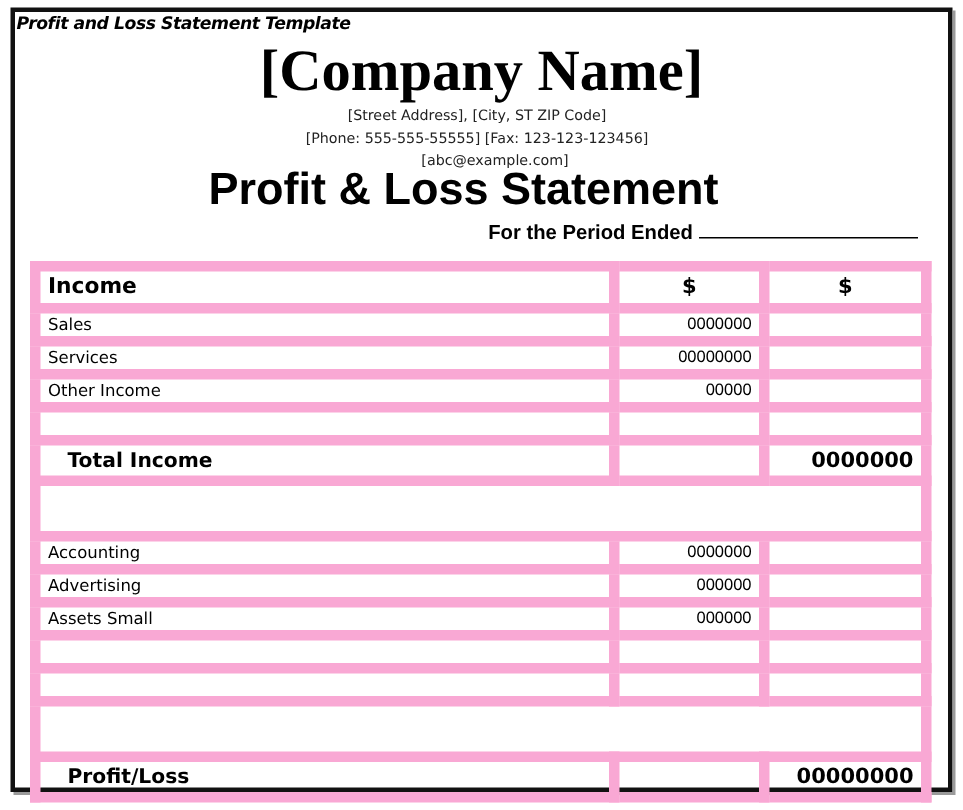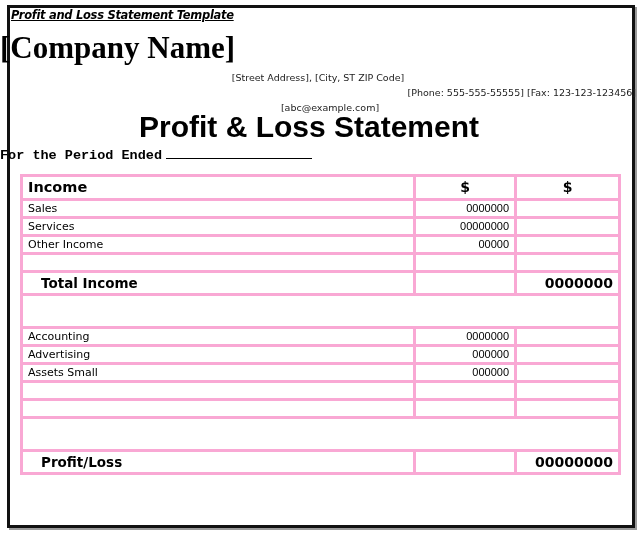--- a/index.html
+++ b/index.html
@@ -3,65 +3,65 @@
 <meta charset="utf-8">
 <style>
   html, body { margin: 0; padding: 0; background: #ffffff; }
   body { width: 642px; height: 540px; position: relative; overflow: hidden; font-family: "Liberation Sans", sans-serif; color: #000; }
   .frame {
     position: absolute; left: 7px; top: 5px; width: 622px; height: 517px;
     border: 3px solid #111; box-shadow: 2px 2px 0 #9a9a9a;
   }
   .tpl-title {
     position: absolute; left: 11px; top: 8px; font-size: 11.5px; font-weight: bold; font-style: italic;
-    font-family: "DejaVu Sans", sans-serif; letter-spacing: -0.3px; text-decoration: underline;
+    font-family: "DejaVu Sans", sans-serif; letter-spacing: -0.3px;
   }
   .company {
-    position: absolute; left: 0; width: 642px; top: 30px; 
-    font-family: "Liberation Serif", serif; font-weight: bold; font-size: 31px; line-height: 36px;
+    position: absolute; left: 0; width: 642px; top: 30px; text-align: center;
+    font-family: "Liberation Serif", serif; font-weight: bold; font-size: 39px; line-height: 36px;
   }
   .addr {
     position: absolute; left: 0; width: 636px; text-align: center; font-size: 9.5px; line-height: 12px;
     font-family: "DejaVu Sans", sans-serif; color: #222;
   }
   .stmt {
     position: absolute; left: 0; width: 618px; top: 110px; text-align: center;
     font-family: Liberation Sans, sans-serif; font-weight: bold; font-size: 30px; line-height: 34px;
   }
   .period {
-    position: absolute; left: 0; width: 612px; top: 145px; text-align: left;
-    font-size: 13.5px; font-weight: bold; font-family: Liberation Mono, monospace;
+    position: absolute; left: 0; width: 612px; top: 145px; text-align: right;
+    font-size: 13.5px; font-weight: bold; font-family: Liberation Sans, sans-serif;
   }
   .period .line { display: inline-block; width: 146px; border-bottom: 1.5px solid #000; height: 13px; vertical-align: baseline; margin-left: 4px; }
   table.pl {
     position: absolute; left: 20px; top: 174px; width: 601px; border-collapse: collapse;
     font-family: "DejaVu Sans", sans-serif;
   }
-  table.pl td { border: 3px solid #f9a8d4; padding: 0 5px; font-size: 11px; height: 15px; line-height: 15px; white-space: nowrap; }
+  table.pl td { border: 7px solid #f9a8d4; padding: 0 5px; font-size: 11px; height: 15px; line-height: 15px; white-space: nowrap; }
   table.pl col.c1 { width: 400px; }
   table.pl col.c2 { width: 102px; }
   table.pl col.c3 { width: 99px; }
   td.num { text-align: right; font-family: "Liberation Sans", sans-serif; font-size: 11.5px; }
   tr.head td { height: 21px; font-size: 14.5px; font-weight: bold; }
   tr.head td.cur { text-align: center; font-size: 14px; }
   tr.total td { height: 20px; font-size: 13.5px; font-weight: bold; padding-left: 18px; }
   tr.total td.num { font-size: 14px; font-weight: bold; font-family: "DejaVu Sans", sans-serif; }
   tr.gap td { height: 30px; }
   tr.blank td { height: 15px; }
 </style>
 </head>
 <body>
 
 <div class="frame"></div>
 
 <div class="tpl-title">Profit and Loss Statement Template</div>
 
 <div class="company">[Company Name]</div>
 <div class="addr" style="top:72px;">[Street Address], [City, ST ZIP Code]</div>
-<div class="addr" style="top:87px;text-align:right;">[Phone: 555-555-55555] [Fax: 123-123-123456]</div>
+<div class="addr" style="top:87px;">[Phone: 555-555-55555] [Fax: 123-123-123456]</div>
 <div class="addr" style="top:102px;margin-left:12px;">[abc@example.com]</div>
 
 <div class="stmt">Profit &amp; Loss Statement</div>
 <div class="period"><span>For the Period Ended</span><span class="line"></span></div>
 
 <table class="pl">
   <colgroup>
       <col class="c1">
       <col class="c2">
       <col class="c3">

